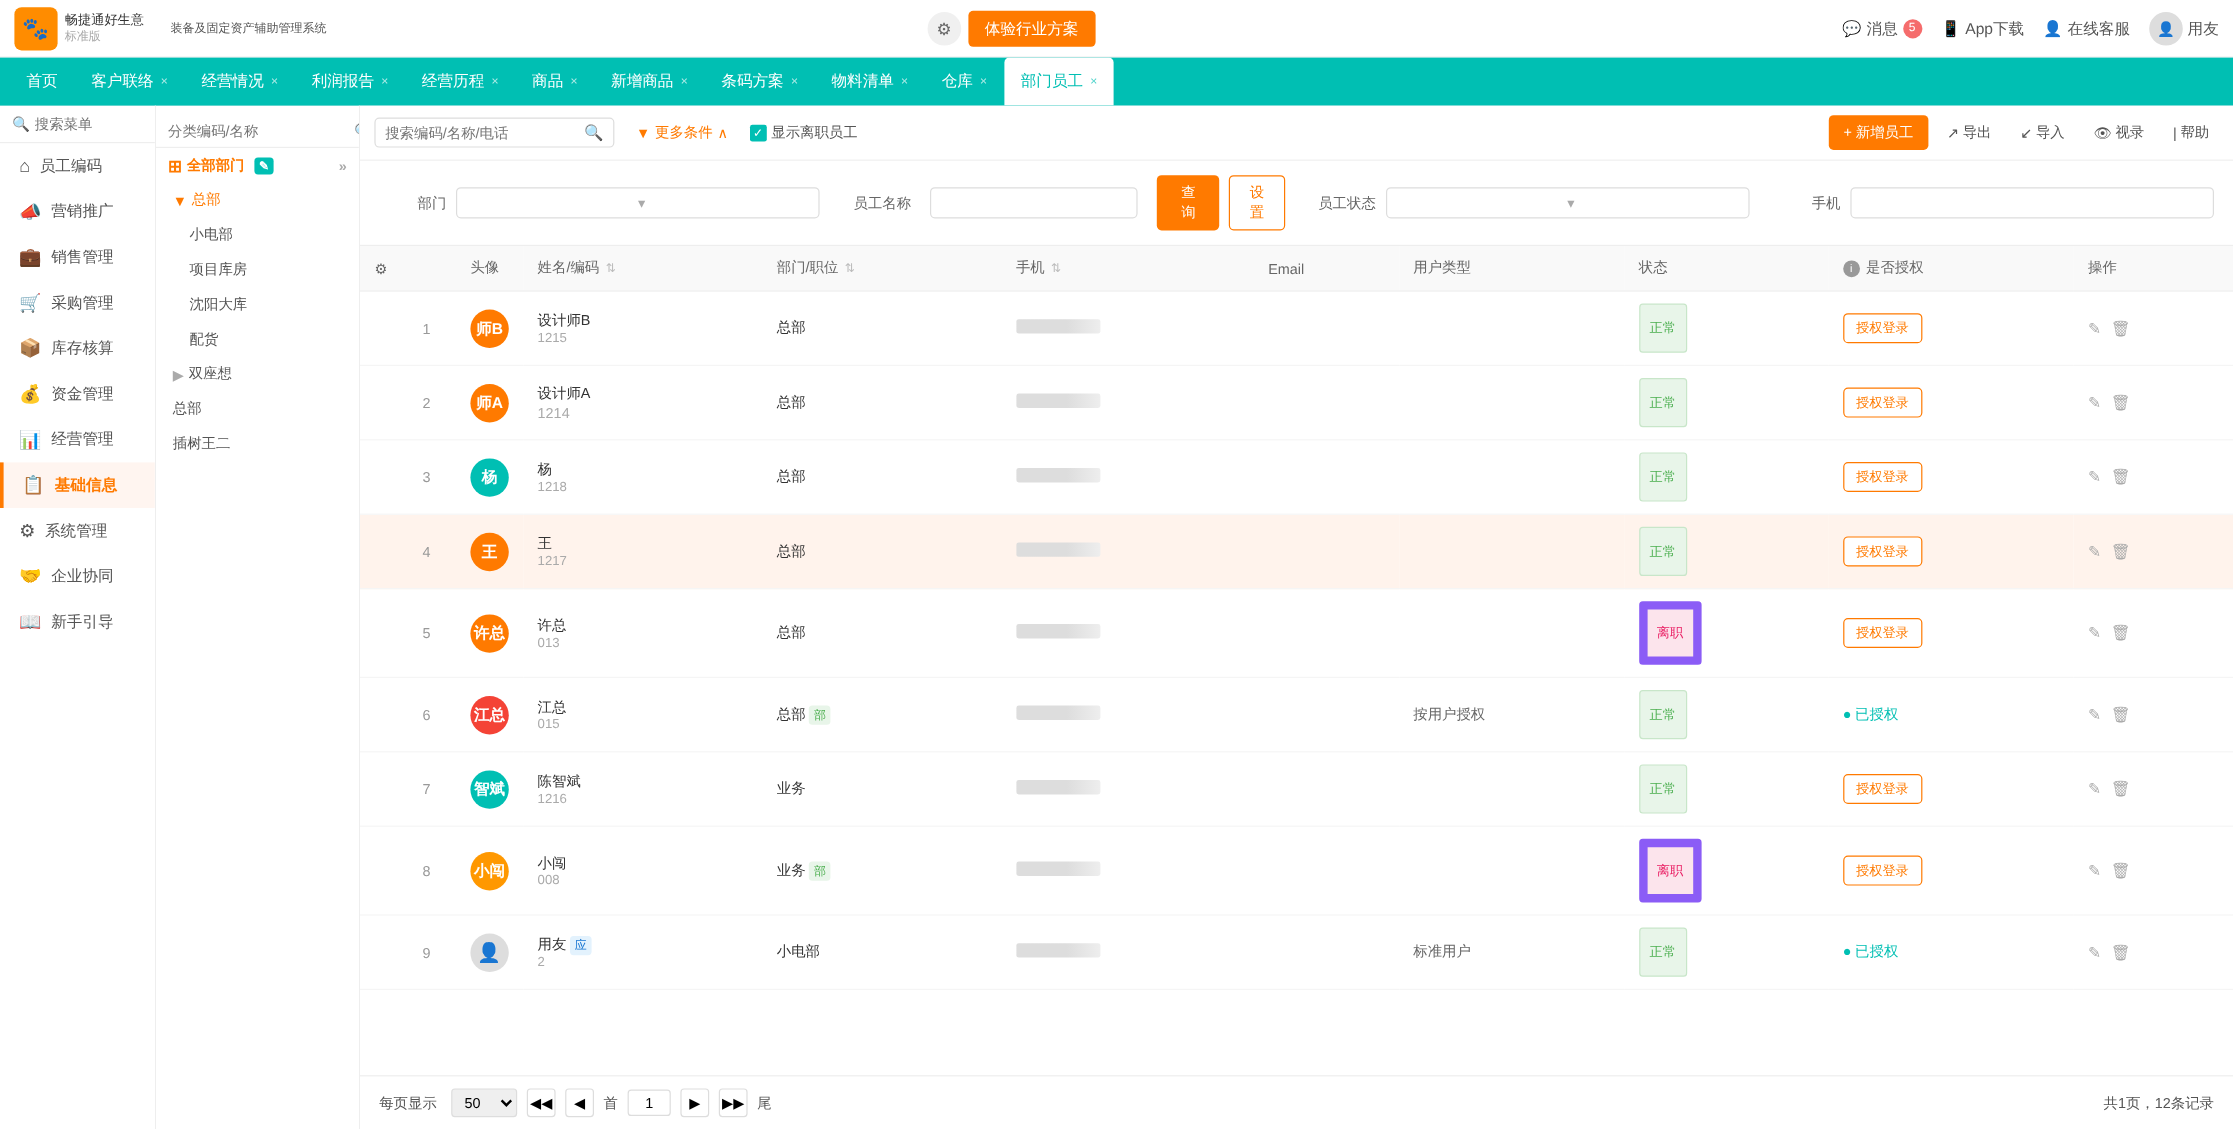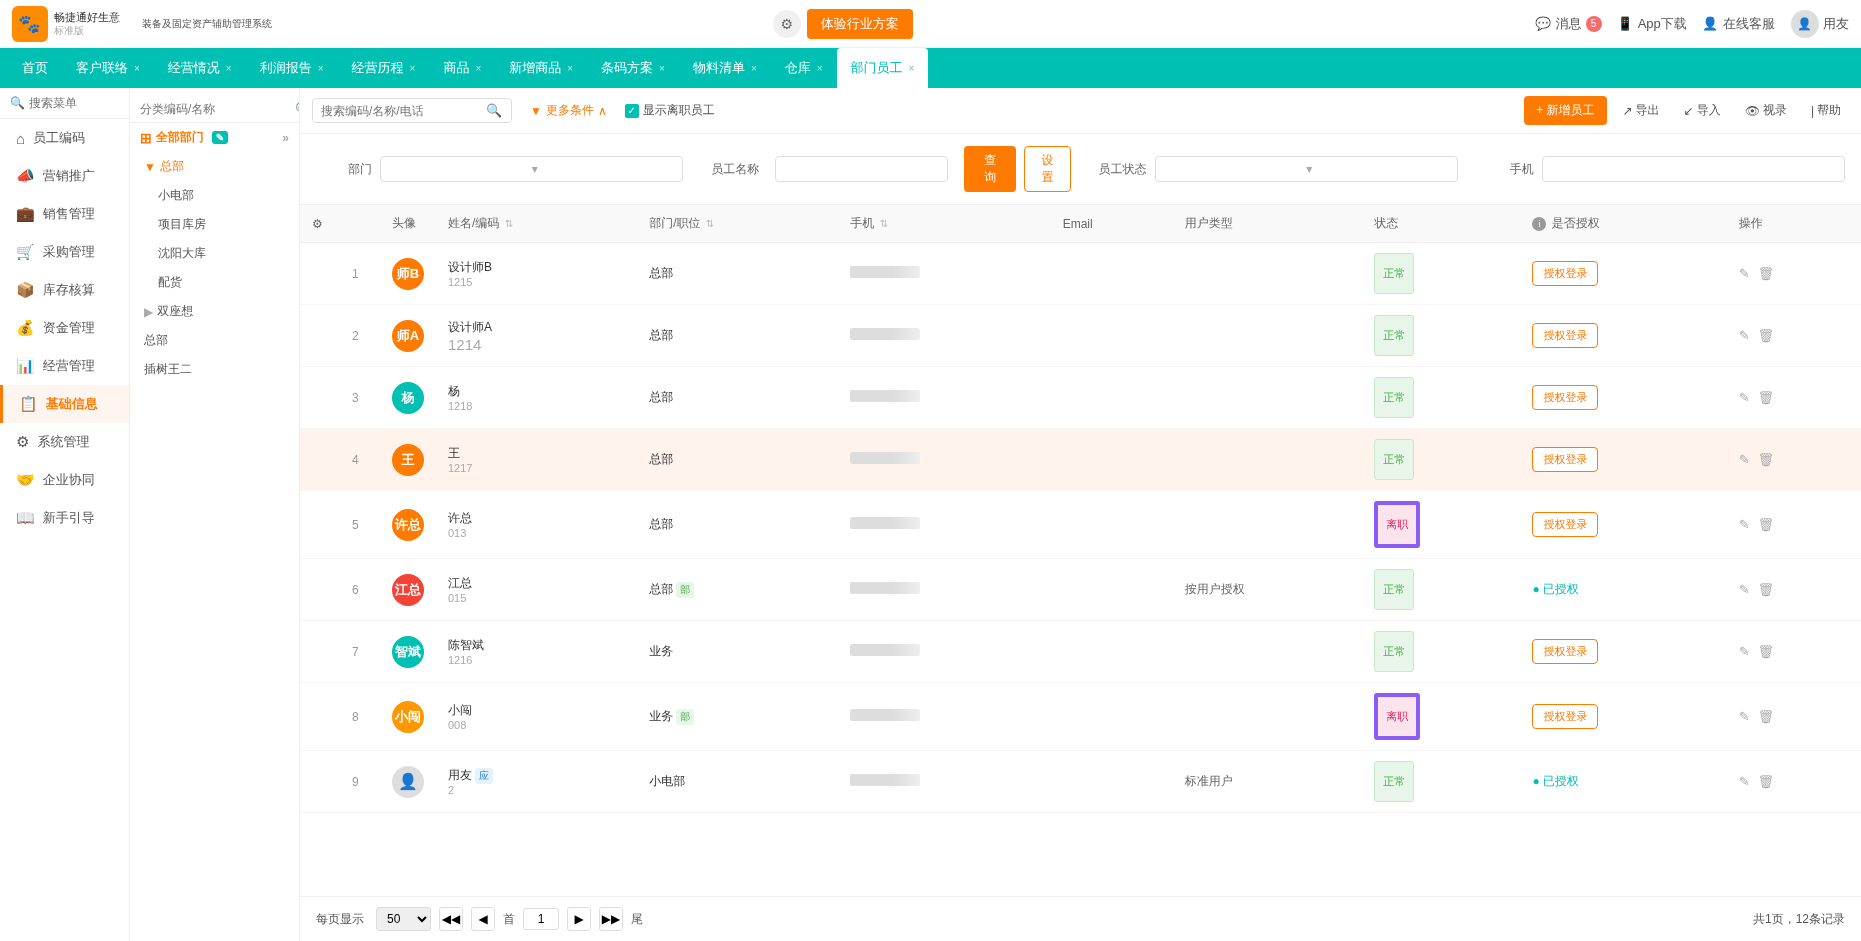--- a/index.html
+++ b/index.html
@@ -69,21 +69,21 @@
 
     
     .table-wrapper { flex: 1; overflow-y: auto; background: #fff; }
     table { width: 100%; border-collapse: collapse; }
     thead th { background: #f9f9f9; padding: 10px 12px; font-size: 12px; color: #666; font-weight: normal; border-bottom: 1px solid #eee; text-align: left; white-space: nowrap; }
     tbody td { padding: 10px 12px; font-size: 12px; color: #333; border-bottom: 1px solid #f5f5f5; vertical-align: middle; }
     tbody tr.highlighted { background: #fff3ec; }
     .avatar-circle { width: 32px; height: 32px; border-radius: 50%; display: flex; align-items: center; justify-content: center; color: #fff; font-size: 13px; font-weight: bold; }
     .status-badge { display: inline-block; padding: 12px 8px; border-radius: 3px; font-size: 11px; }
     .status-normal { background: #e8f5e9; color: #4caf50; border: 1px solid #c8e6c9; }
-    .status-resigned { background: #fce4ec; color: #e91e63; border: 4px solid #8b5cf6; }
+    .status-resigned { background: #fce4ec; color: #e91e63; border: 7px solid #8b5cf6; }
     .auth-btn { border: 1px solid #ff7a00; color: #ff7a00; background: #fff; border-radius: 4px; padding: 4px 10px; font-size: 11px; cursor: pointer; white-space: nowrap; }
     .authed { color: #00bfb3; font-size: 12px; }
     .authed::before { content: "●"; margin-right: 3px; }
     .action-icons { display: flex; gap: 8px; color: #aaa; }
     .action-icon { cursor: pointer; font-size: 13px; }
     .dept-tag { display: inline-block; background: #e8f5e9; color: #4caf50; border-radius: 3px; font-size: 10px; padding: 1px 4px; margin-left: 3px; }
     .app-tag { display: inline-block; background: #e3f2fd; color: #1976d2; border-radius: 3px; font-size: 10px; padding: 1px 4px; margin-left: 3px; }
     .phone-blur { display: inline-block; width: 70px; height: 12px; background: linear-gradient(90deg, #ddd 60%, #eee); border-radius: 2px; }
     .sort-icon { font-size: 10px; color: #bbb; margin-left: 2px; }
     .info-icon { display: inline-flex; align-items: center; justify-content: center; width: 14px; height: 14px; border-radius: 50%; background: #999; color: #fff; font-size: 9px; margin-right: 2px; }
@@ -354,21 +354,21 @@
   </td>
             </tr>
             <tr>
               <td></td>
               <td style="color:#999;">2</td>
               <td>
                 <div class="avatar-circle" style="background:#ff7a00;">师A</div>
               </td>
               <td>
                 <div>设计师A</div>
-                <div style="color:#aaa;font-size:15px;">1214</div>
+                <div style="color:#aaa;font-size:12px;">1214</div>
               </td>
               <td>总部</td>
               <td><span class="phone-blur"></span></td>
               <td></td>
               <td style="color:#666;"></td>
               <td><span class="status-badge status-normal">正常</span></td>
               <td><button class="auth-btn">授权登录</button></td>
               <td>
     <div class="action-icons">
       <span class="action-icon" title="编辑">✎</span>

